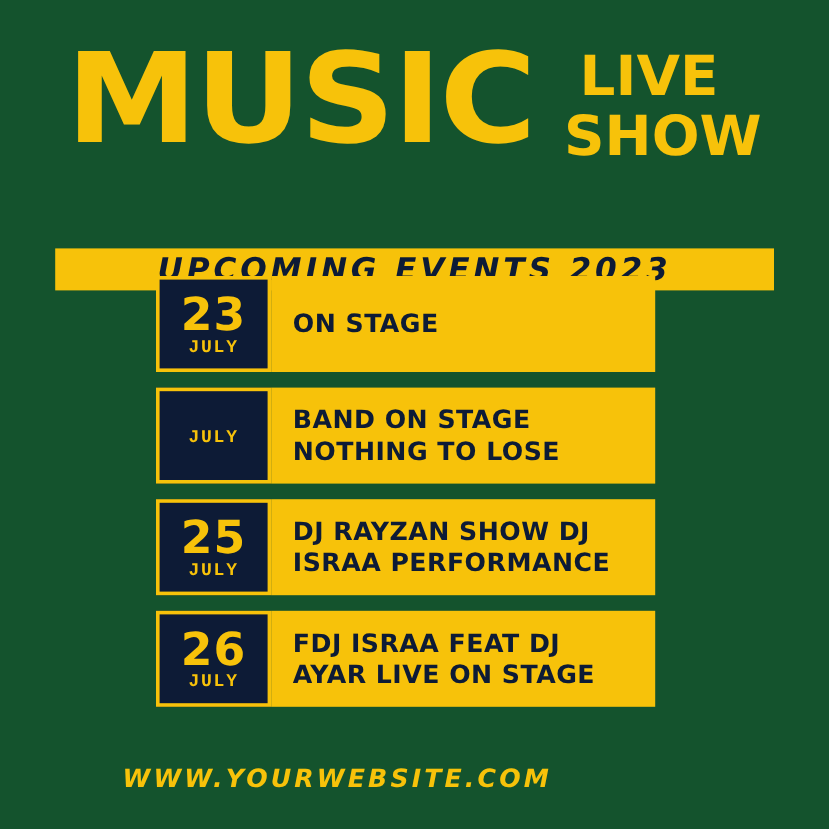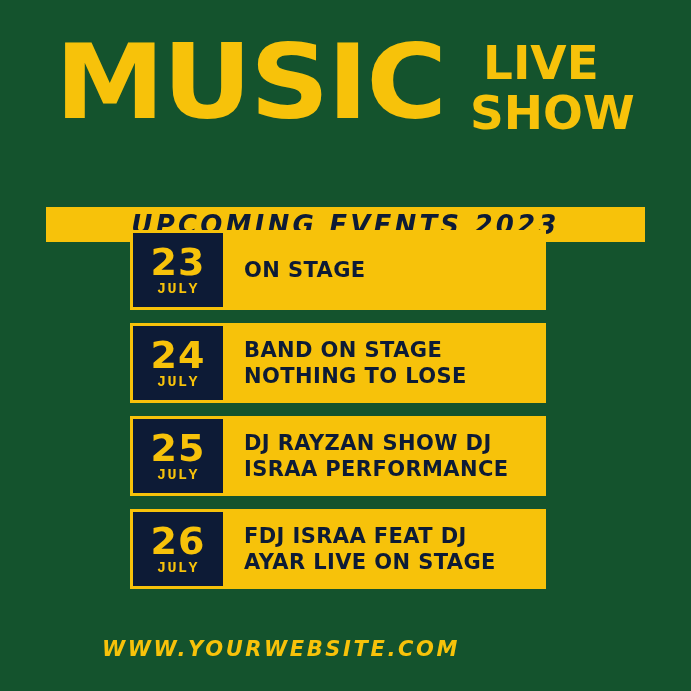--- a/index.html
+++ b/index.html
@@ -192,21 +192,20 @@
         <span class="date-day">23</span>
         <span class="date-month">JULY</span>
       </div>
       <div class="event-title">
         <span class="event-line">ON STAGE</span>
       </div>
     </div>
 
     <div class="event-row">
       <div class="event-date">
-        <span class="date-day">24</span>
         <span class="date-month">JULY</span>
       </div>
       <div class="event-title">
         <span class="event-line">BAND ON STAGE</span>
         <span class="event-line">NOTHING TO LOSE</span>
       </div>
     </div>
 
     <div class="event-row">
       <div class="event-date">

